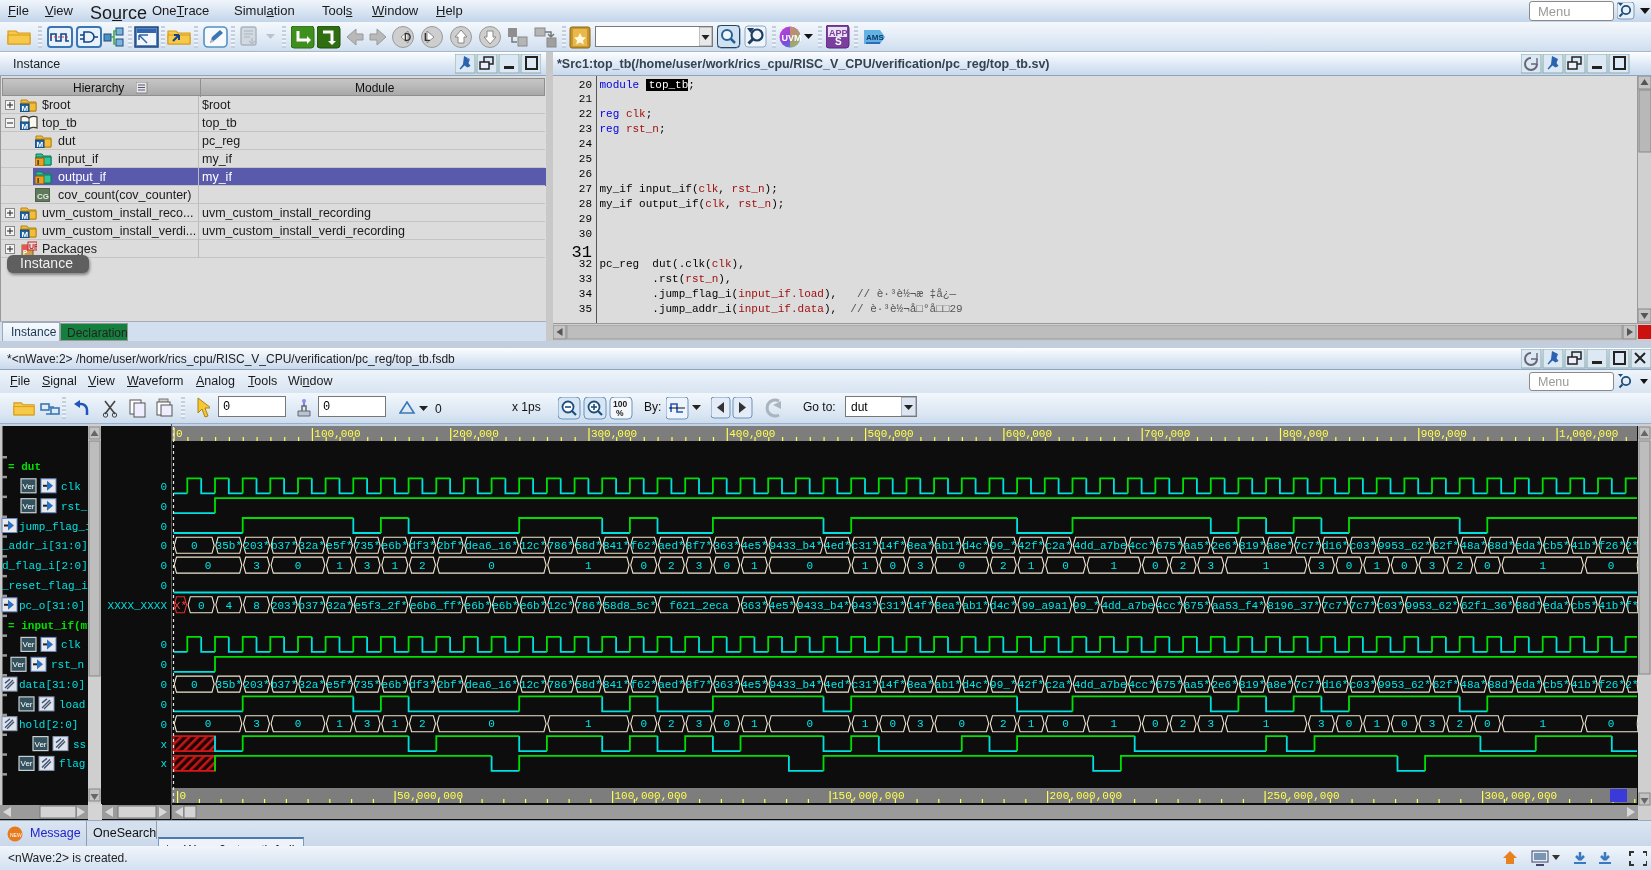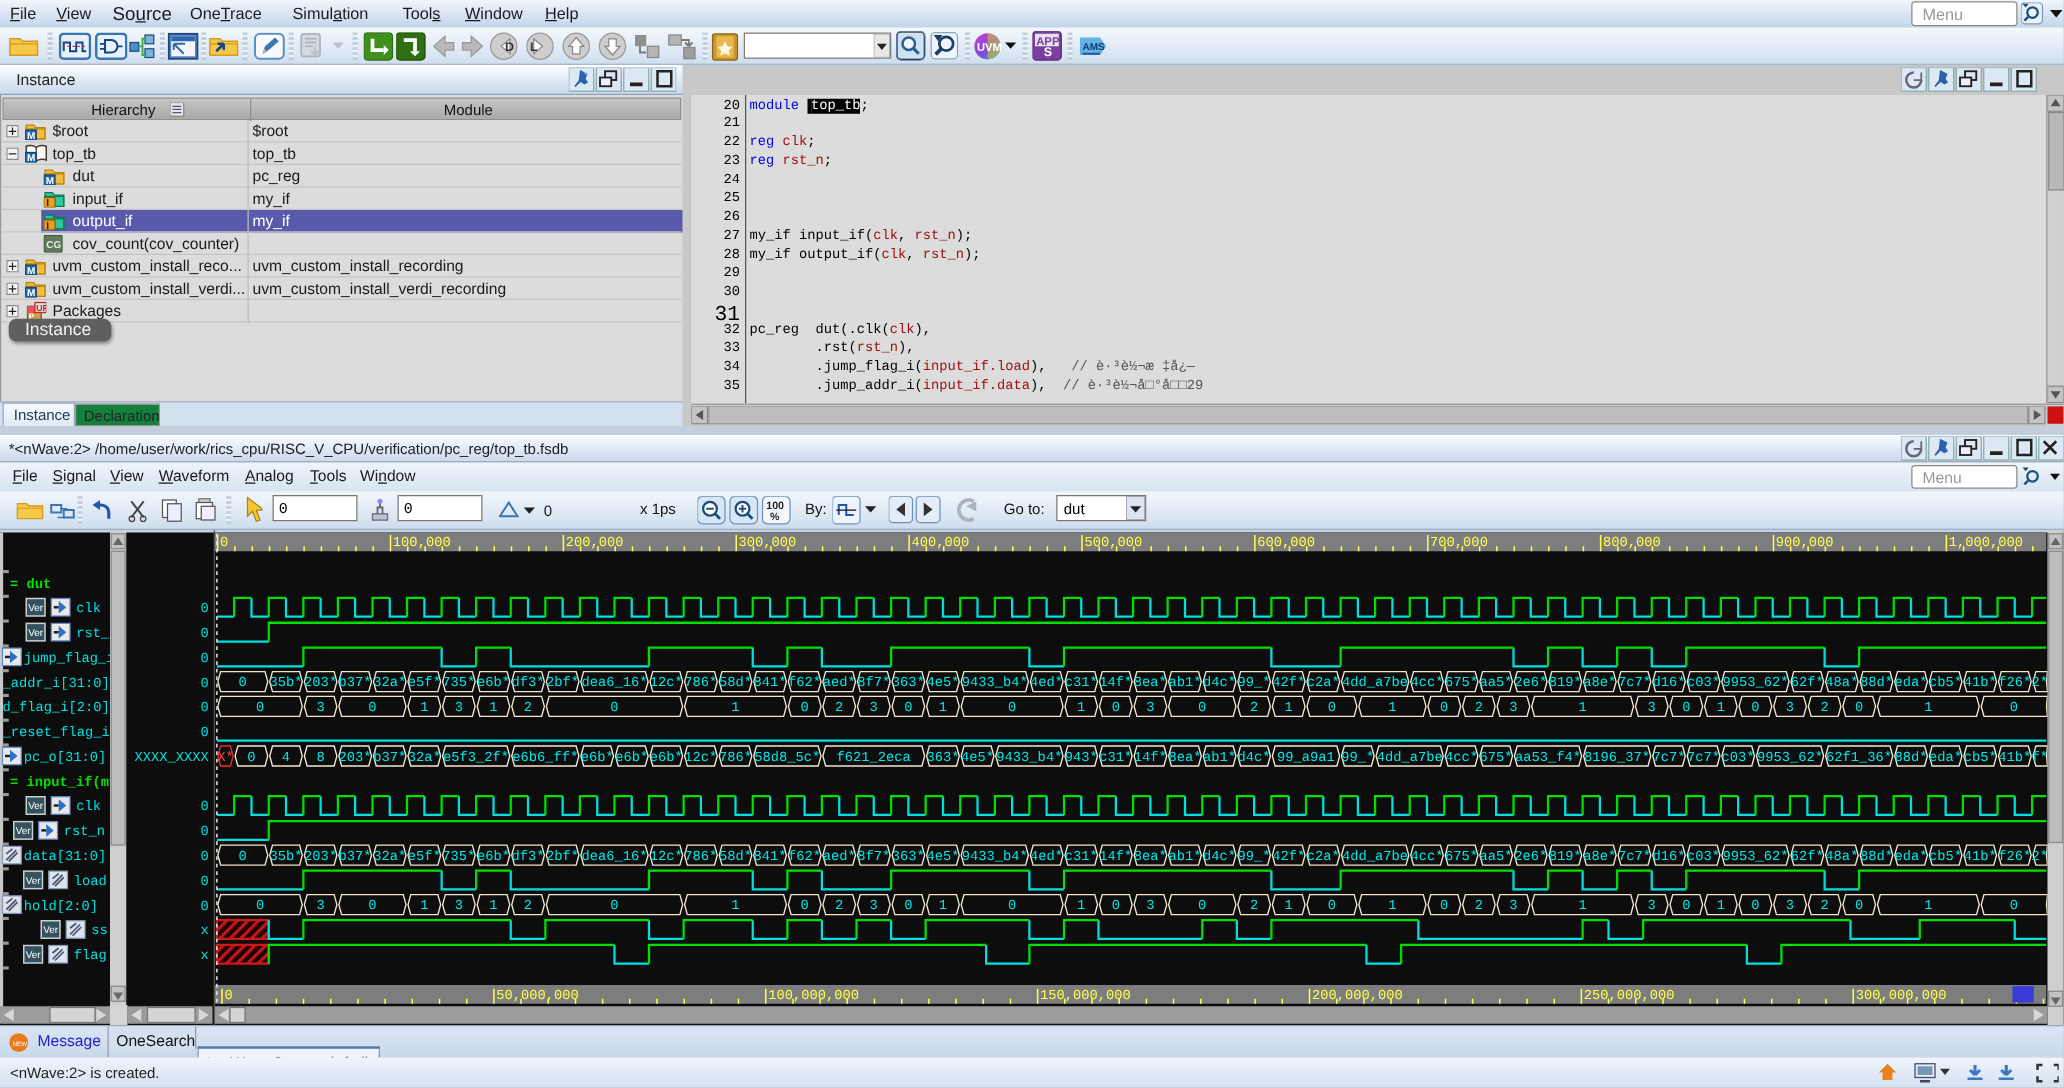--- a/index.html
+++ b/index.html
@@ -5,21 +5,21 @@
 .a{position:absolute}
 .mono{font-family:"Liberation Mono",monospace}
 #root{position:relative;width:1651px;height:870px}
 .tb{background:linear-gradient(#fdfeff,#e3ecf7 45%,#c9d9ec);border-bottom:1px solid #8fa4bd}
 .u{text-decoration:underline}
 </style></head><body>
 <div id="root">
 <div class="a" style="left:0;top:0;width:1651px;height:22px;background:linear-gradient(#f0f5fb,#d5e2f2 60%,#c3d5ea)">
 <div class="a" style="left:8px;top:3px;font-size:13px;color:#1a1a1a"><span class="u">F</span>ile</div>
 <div class="a" style="left:45px;top:3px;font-size:13px;color:#1a1a1a"><span class="u">V</span>iew</div>
-<div class="a" style="left:90px;top:3px;font-size:15px;color:#1a1a1a">So<span class="u">u</span>rce</div>
+<div class="a" style="left:90px;top:3px;font-size:18px;color:#1a1a1a">So<span class="u">u</span>rce</div>
 <div class="a" style="left:152px;top:3px;font-size:13px;color:#1a1a1a">One<span class="u">T</span>race</div>
 <div class="a" style="left:234px;top:3px;font-size:13px;color:#1a1a1a">Simul<span class="u">a</span>tion</div>
 <div class="a" style="left:322px;top:3px;font-size:13px;color:#1a1a1a">Tool<span class="u">s</span></div>
 <div class="a" style="left:372px;top:3px;font-size:13px;color:#1a1a1a"><span class="u">W</span>indow</div>
 <div class="a" style="left:436px;top:3px;font-size:13px;color:#1a1a1a"><span class="u">H</span>elp</div>
 <div class="a" style="left:1529px;top:1px;width:85px;height:20px;background:#fff;border:1px solid #8a8a8a;border-radius:3px">
         <span style="position:absolute;left:8px;top:2px;color:#9a9a9a;font-size:13px">Menu</span>
       </div>
 <svg class="a" style="left:1617px;top:2px" width="34" height="18">
         <rect x="0" y="0" width="17" height="17" rx="3" fill="#e8f0fa" stroke="#7a9ab8"></rect>
@@ -187,20 +187,23 @@
       </g>
 <g>
         <path d="M9 2l6 3-1.5 4 2 3-3 1.5-3-2-4 4-1-.8 3.5-4.5z" fill="#2a62b0"></path>
         <path d="M12 4l3 2" stroke="#7ab" stroke-width="1"></path>
       </g>
 <rect x="29" y="3" width="9" height="7" fill="none" stroke="#222" stroke-width="1.5"></rect>
       <rect x="25" y="8" width="9" height="7" fill="#eef" stroke="#222" stroke-width="1.5"></rect>
 <rect x="49" y="12" width="10" height="3" fill="#222"></rect>
 <rect x="71" y="3" width="11" height="12" fill="none" stroke="#222" stroke-width="2"></rect>
 </svg>
+<div class="a tb" style="left:553px;top:52px;width:1098px;height:24px">
+      <span style="position:absolute;left:4px;top:5px;font-size:12.5px;font-weight:bold;color:#33434f">*Src1:top_tb(/home/user/work/rics_cpu/RISC_V_CPU/verification/pc_reg/top_tb.sv)</span>
+    </div>
 <svg class="a" style="left:1521px;top:54px" width="130" height="20">
 <g stroke="#8aa">
         <rect x="0" y="0" width="20" height="19" fill="#dce8f4"></rect>
         <rect x="22" y="0" width="20" height="19" fill="#dce8f4"></rect>
         <rect x="44" y="0" width="20" height="19" fill="#dce8f4"></rect>
         <rect x="66" y="0" width="20" height="19" fill="#dce8f4"></rect>
         <rect x="88" y="0" width="20" height="19" fill="#dce8f4"></rect>
       </g>
 <g fill="none" stroke="#667" stroke-width="2">
         <path d="M10 4a6 6 0 106 6"></path>

